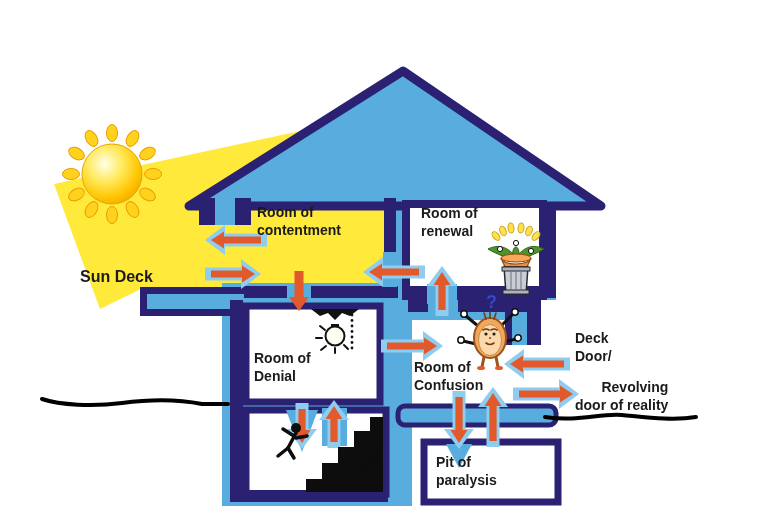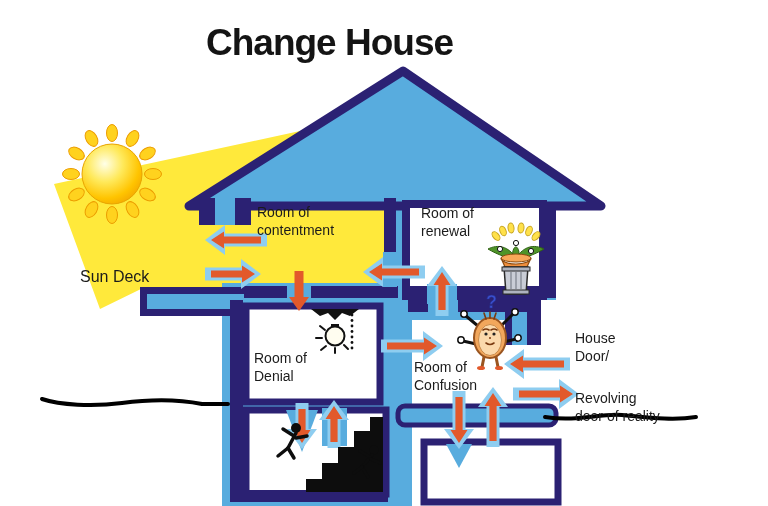--- a/index.html
+++ b/index.html
@@ -4,21 +4,21 @@
 <style>
   :root{
     --background:#FFFFFF; --deck_yellow:#FFE93B; --house_blue:#58ACDE;
     --wall_navy:#2B2173; --arrow_orange:#E2592B; --arrow_light_blue:#8ECDF0;
     --text:#1B1B1B;
   }
   html,body{margin:0;padding:0;background:var(--background);}
   .stage{position:relative;width:768px;height:506px;overflow:hidden;
          font-family:"Liberation Sans",sans-serif;background:var(--background);}
   .stage svg{position:absolute;left:0;top:0;}
-  .label{position:absolute;font-weight:normal;color:var(--text);
+  .label{position:absolute;font-weight:bold;color:var(--text);
          white-space:pre-line;line-height:1.28;font-size:14px;}
   #title{font-size:37px;letter-spacing:-1px;line-height:1;font-weight:bold;
          color:#141414;white-space:nowrap;}
   .c-yellow{fill:var(--deck_yellow);}
   .c-blue{fill:var(--house_blue);}
   .c-navy{fill:var(--wall_navy);}
   .roof{fill:var(--house_blue);stroke:var(--wall_navy);stroke-width:9;stroke-linejoin:round;}
   .room{fill:#FFFFFF;stroke:var(--wall_navy);}
   .ledge{fill:var(--house_blue);stroke:var(--wall_navy);stroke-width:5;}
   .ground{fill:none;stroke:#000;stroke-width:4;stroke-linecap:round;}
@@ -243,28 +243,29 @@
       <circle cx="374" cy="450" r="4.5" fill="#0D0D0D" stroke="none"></circle>
       <line x1="372" y1="455" x2="362" y2="467"></line>
       <line x1="370" y1="457" x2="360" y2="451"></line>
       <line x1="371" y1="459" x2="380" y2="463"></line>
       <line x1="362" y1="467" x2="368" y2="477"></line>
       <line x1="362" y1="467" x2="354" y2="473"></line>
     </g>
   </g>
 </svg>
 
-<div class="label" id="title" style="left:206px;top:24px;">Change House</div>
 <div class="label" style="left:80px;top:239px;font-size:16px;margin-top:28px;">Sun Deck</div>
 <div class="label" style="left:257px;top:204px;">Room of
 contentment</div>
 <div class="label" style="left:421px;top:205px;">Room of
 renewal</div>
 <div class="label" style="left:254px;top:350px;">Room of
 Denial</div>
 <div class="label" style="left:414px;top:359px;">Room of
 Confusion</div>
-<div class="label" style="left:575px;top:330px;">House
+<div class="label" style="left:436px;top:454px;">Pit of
+paralysis</div>
+<div class="label" style="left:575px;top:330px;">Deck
 Door/</div>
-<div class="label" style="left:575px;top:390px;">Revolving
+<div class="label" style="left:575px;top:379px;text-align:right;">Revolving
 door of reality</div>
 
 </div>
 
 </body></html>

